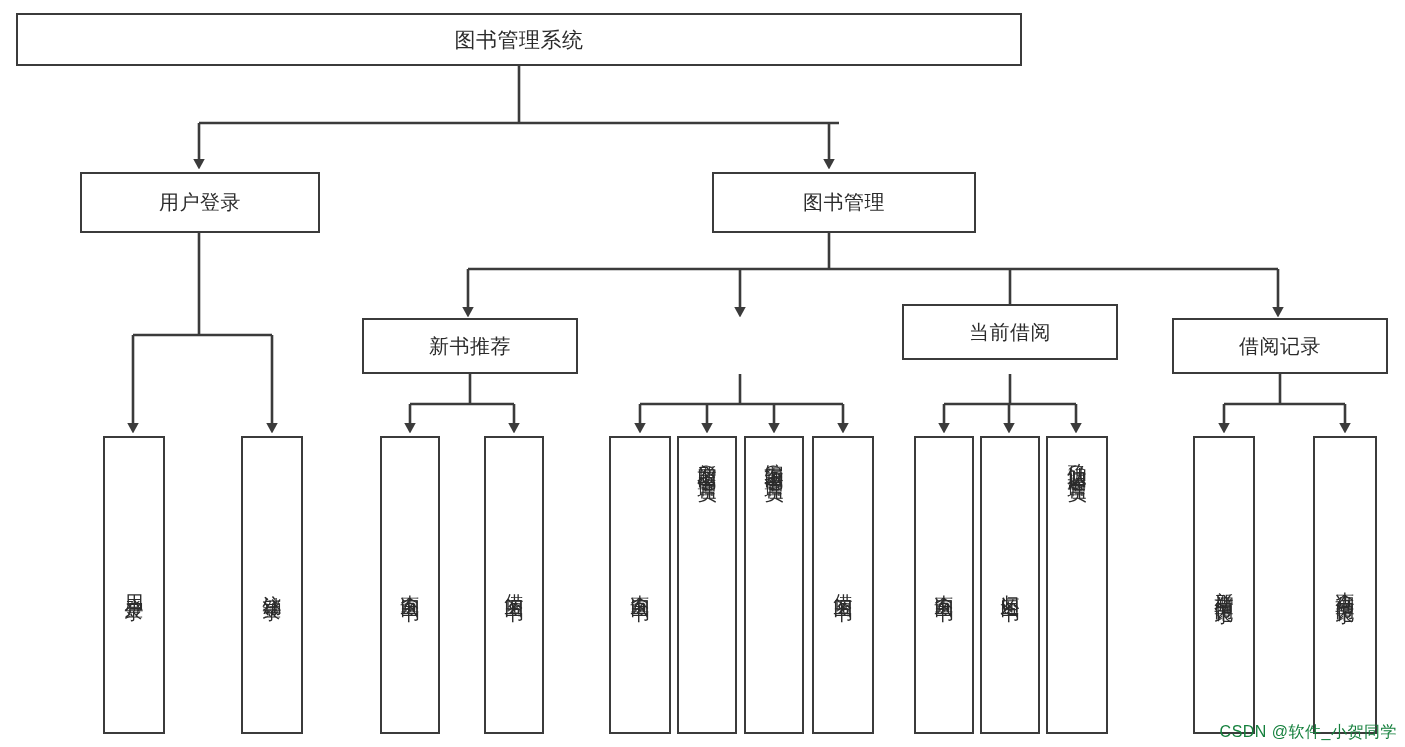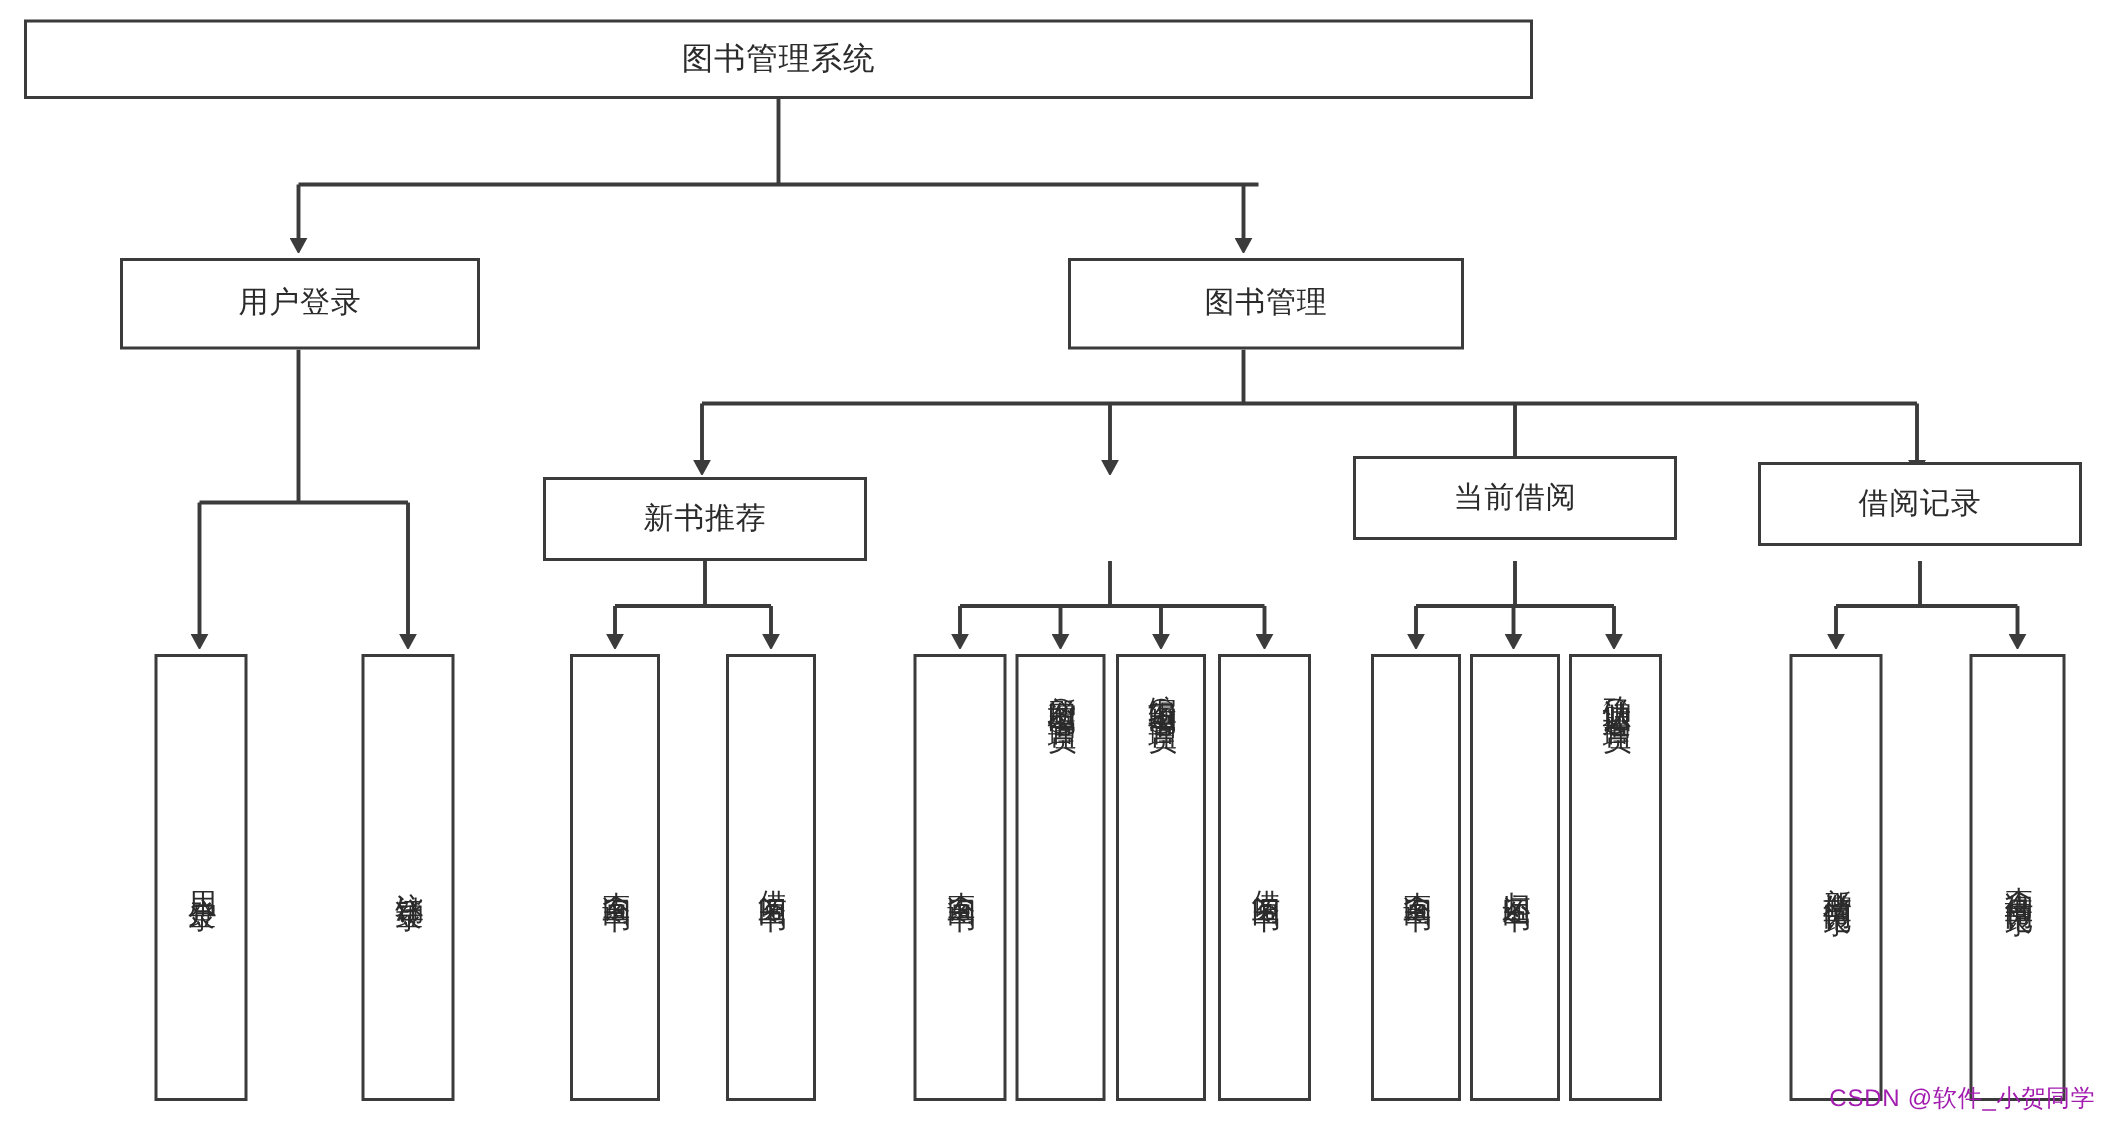--- a/index.html
+++ b/index.html
@@ -63,21 +63,21 @@
   }
   .node.leaf.mid {
     align-items: center;
     padding-top: 0;
   }
   .watermark {
     position: absolute;
     right: 8px;
     bottom: 4px;
     font-size: 16px;
-    color: #a21caf;
+    color: #15803d;
     z-index: 5;
     white-space: nowrap;
     letter-spacing: 0.5px;
   }
 </style>
 </head>
 <body>
 
 <div id="canvas">
 
@@ -141,21 +141,21 @@
   <div class="node level2" style="left:712px; top:172px; width:264px; height:61px;">
     <span class="label">图书管理</span>
   </div>
 
   <div class="node level2" style="left:362px; top:318px; width:216px; height:56px;">
     <span class="label">新书推荐</span>
   </div>
   <div class="node level2" style="left:902px; top:304px; width:216px; height:56px;">
     <span class="label">当前借阅</span>
   </div>
-  <div class="node level2" style="left:1172px; top:308px; width:216px; height:56px;">
+  <div class="node level2" style="left:1172px; top:318px; width:216px; height:56px;">
     <span class="label">借阅记录</span>
   </div>
 
   <div class="node leaf vertical mid" style="left:103px; top:436px; width:62px; height:298px;">
     <span class="label">用户登录</span>
   </div>
   <div class="node leaf vertical mid" style="left:241px; top:436px; width:62px; height:298px;">
     <span class="label">注销登录</span>
   </div>
 

